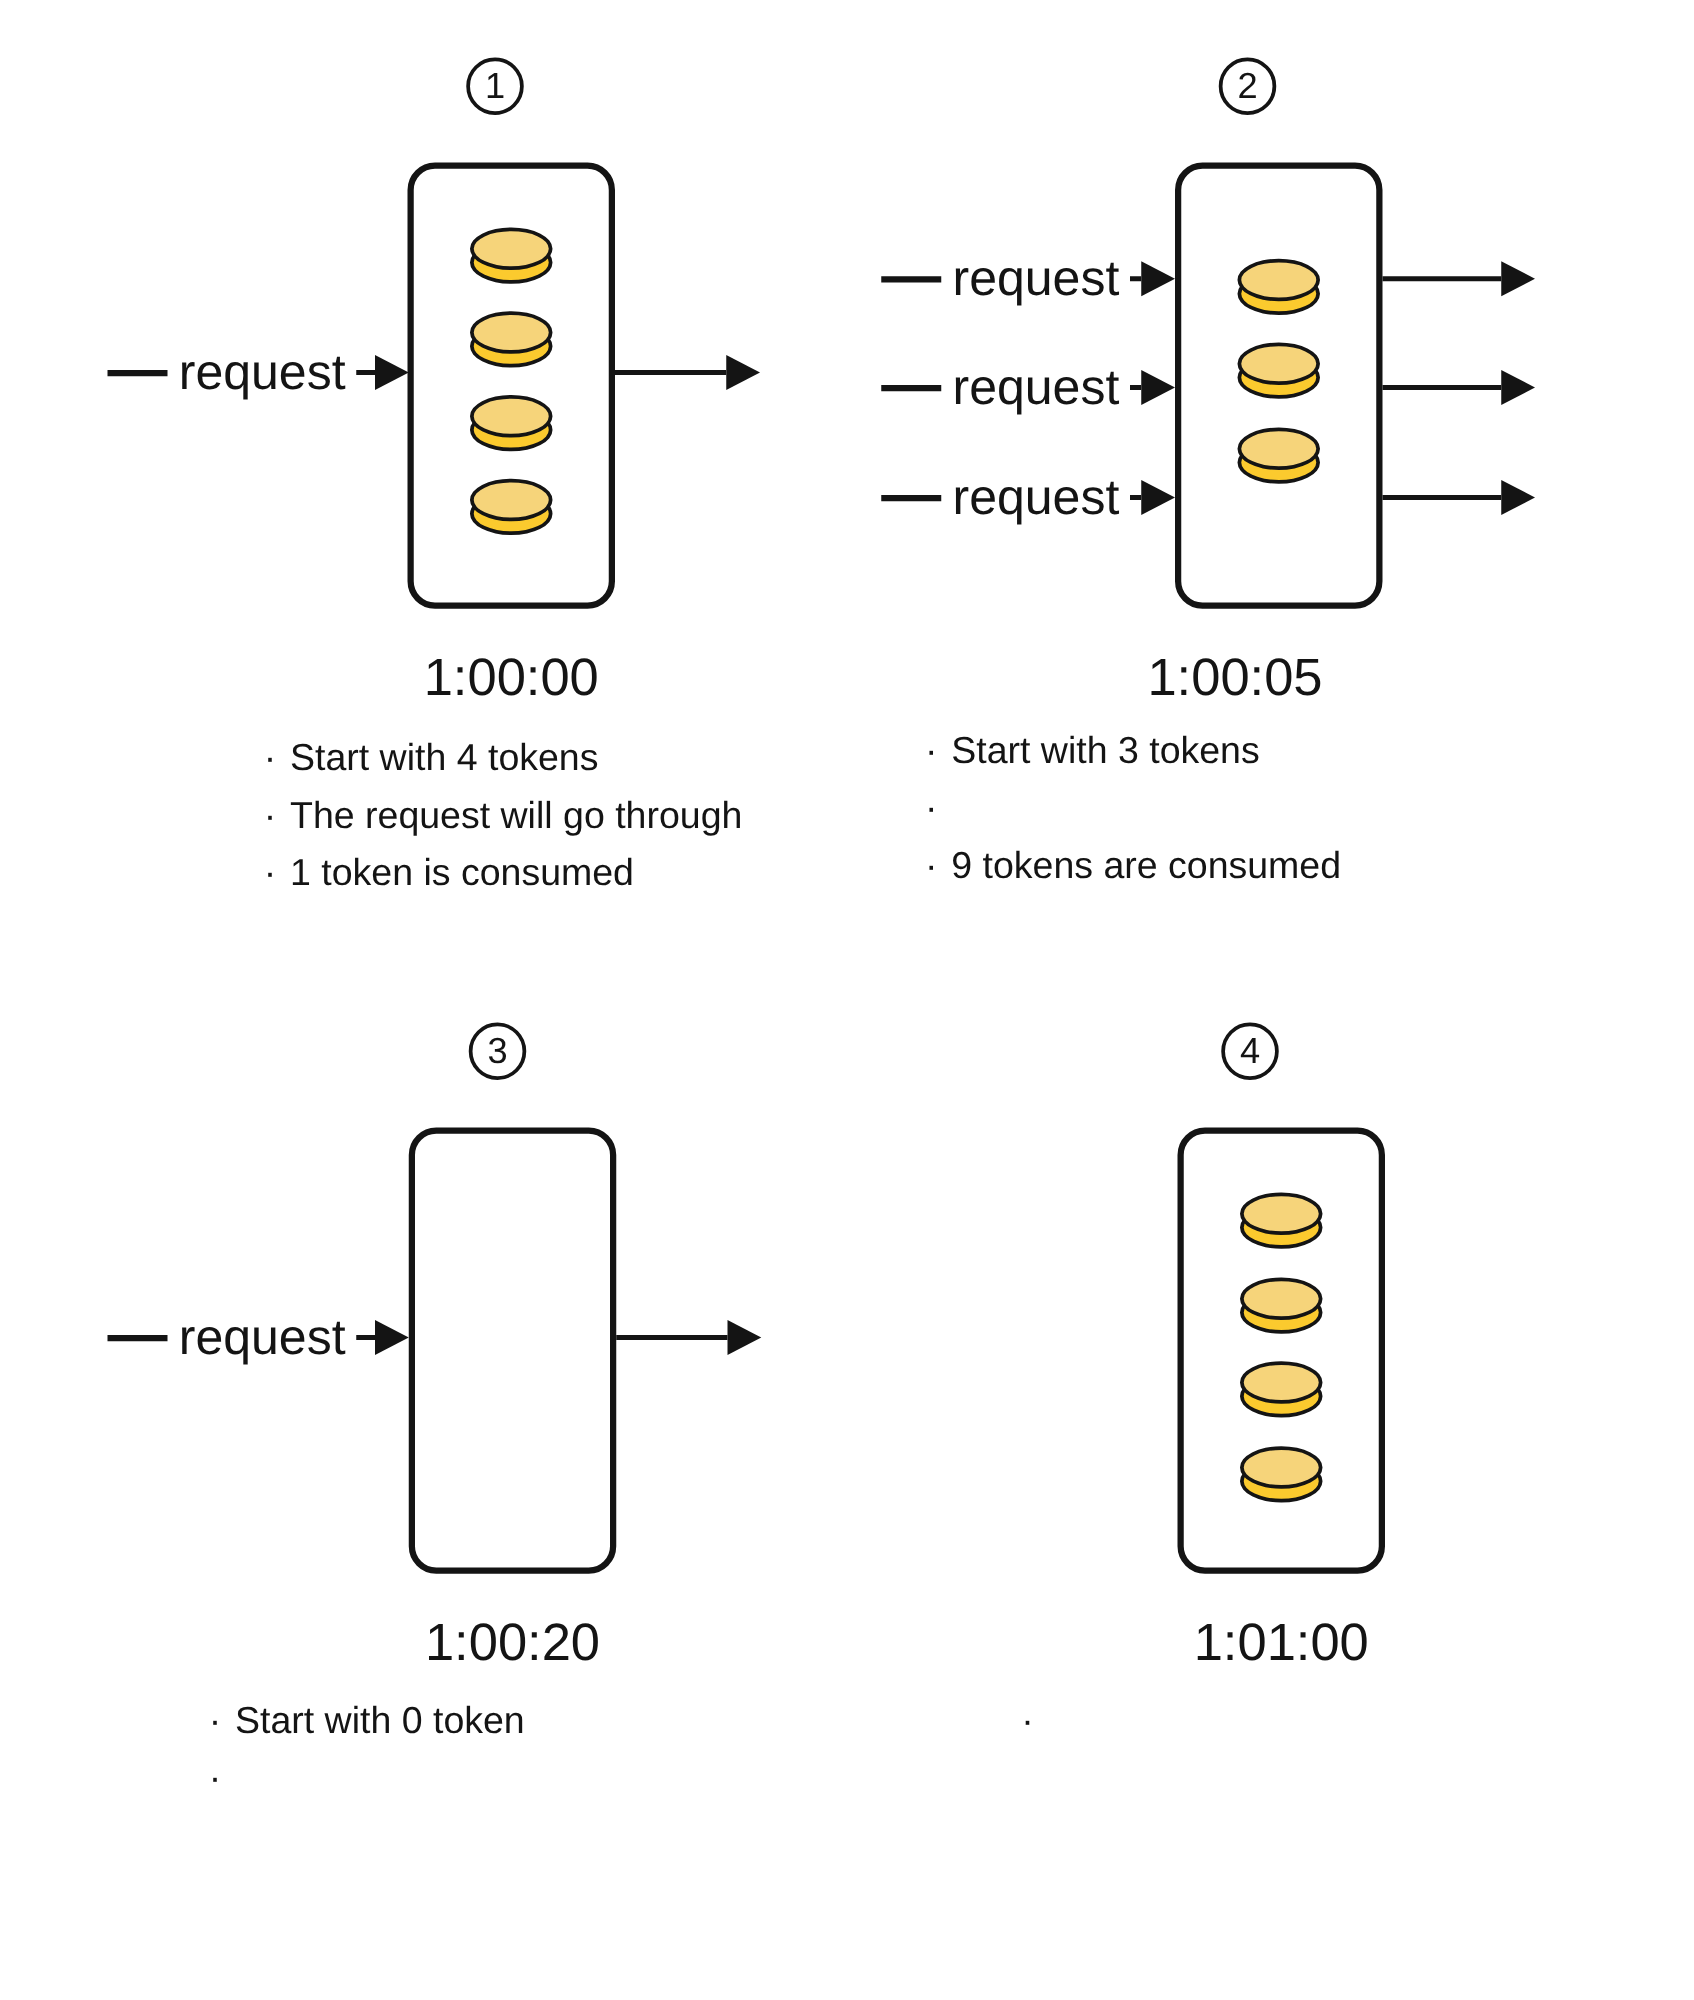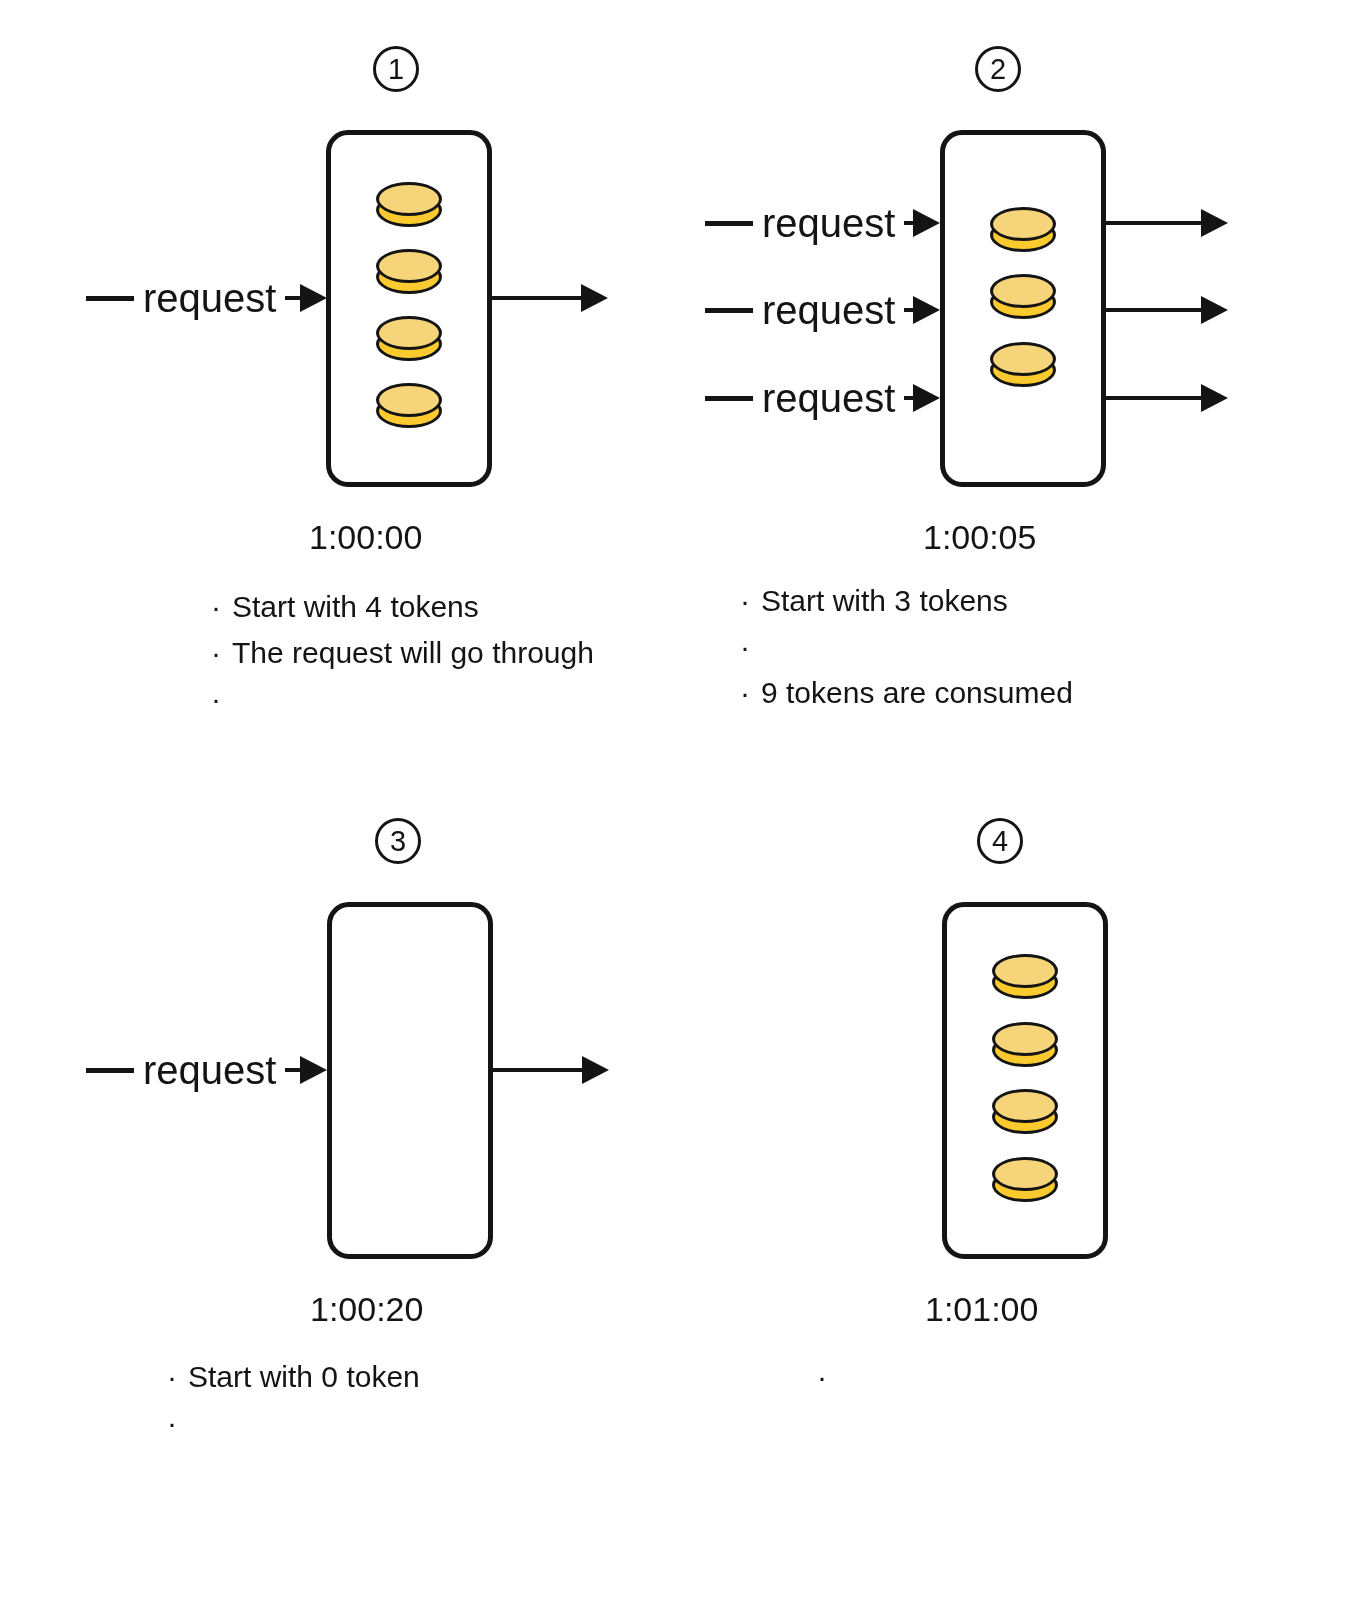--- a/index.html
+++ b/index.html
@@ -68,21 +68,21 @@
   }
   
   .out-arrow{
     position:absolute;height:28px;
     display:flex;align-items:center;
   }
   .out-line{flex:1;height:4px;background:var(--stroke);}
   
   .timestamp{
     position:absolute;width:200px;
-    font-size:34px;white-space:nowrap;
+    text-align:center;font-size:42px;white-space:nowrap;
   }
   
   .bullets{position:absolute;font-size:30px;}
   .bline{display:flex;align-items:center;height:46px;}
   .bdot{width:22px;text-align:center;flex:none;}
   .bdot.invisible{visibility:hidden;}
   .btext{margin-left:5px;white-space:nowrap;}
 </style>
 </head>
 <body>
@@ -131,20 +131,21 @@
       <div class="bline">
         <span class="bdot">·</span>
         <span class="btext">Start with 4 tokens</span>
       </div>
       <div class="bline">
         <span class="bdot">·</span>
         <span class="btext">The request will go through</span>
       </div>
       <div class="bline">
         <span class="bdot">·</span>
+        <span class="btext">1 token is consumed</span>
       </div>
     </div>
   </section>
 
   <section>
     <div class="badge" style="left:975px;top:46px;">
       <span>2</span>
     </div>
 
     <div class="bucket" style="left:940px;top:130px;"></div>
@@ -187,21 +188,21 @@
     </div>
     <div class="out-arrow" style="left:1106px;top:296px;width:122px;">
       <span class="out-line"></span>
       <span class="head"></span>
     </div>
     <div class="out-arrow" style="left:1106px;top:384px;width:122px;">
       <span class="out-line"></span>
       <span class="head"></span>
     </div>
 
-    <div class="timestamp" style="left:923px;top:518px;">1:00:05</div>
+    <div class="timestamp" style="left:888px;top:518px;">1:00:05</div>
 
     <div class="bullets" style="left:734px;top:578px;">
       <div class="bline">
         <span class="bdot">·</span>
         <span class="btext">Start with 3 tokens</span>
       </div>
       <div class="bline">
         <span class="bdot">·</span>
       </div>
       <div class="bline">

